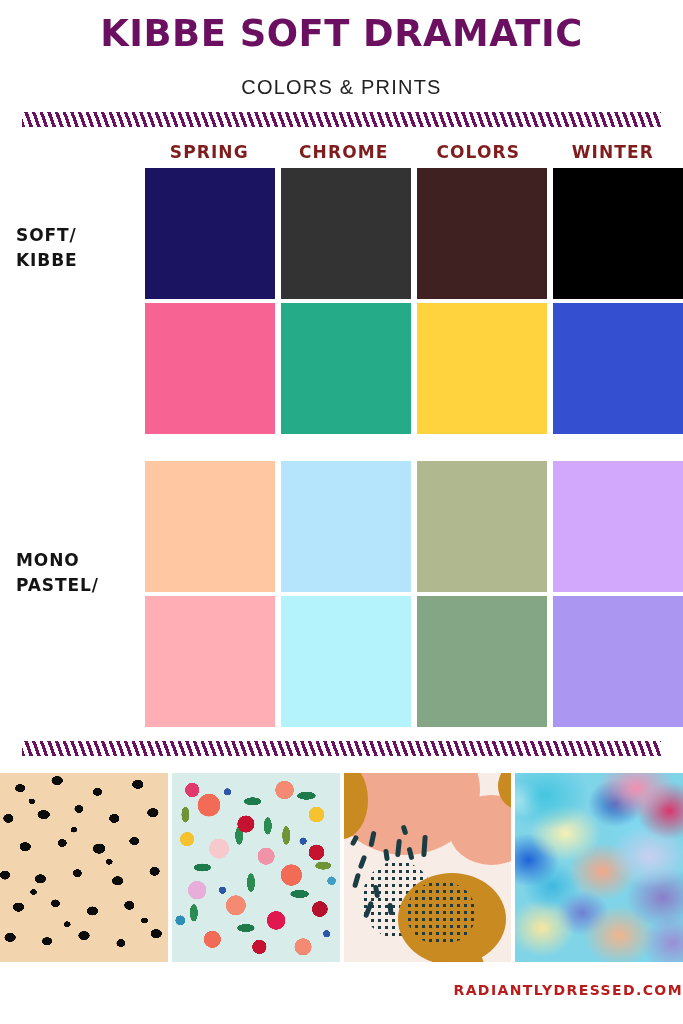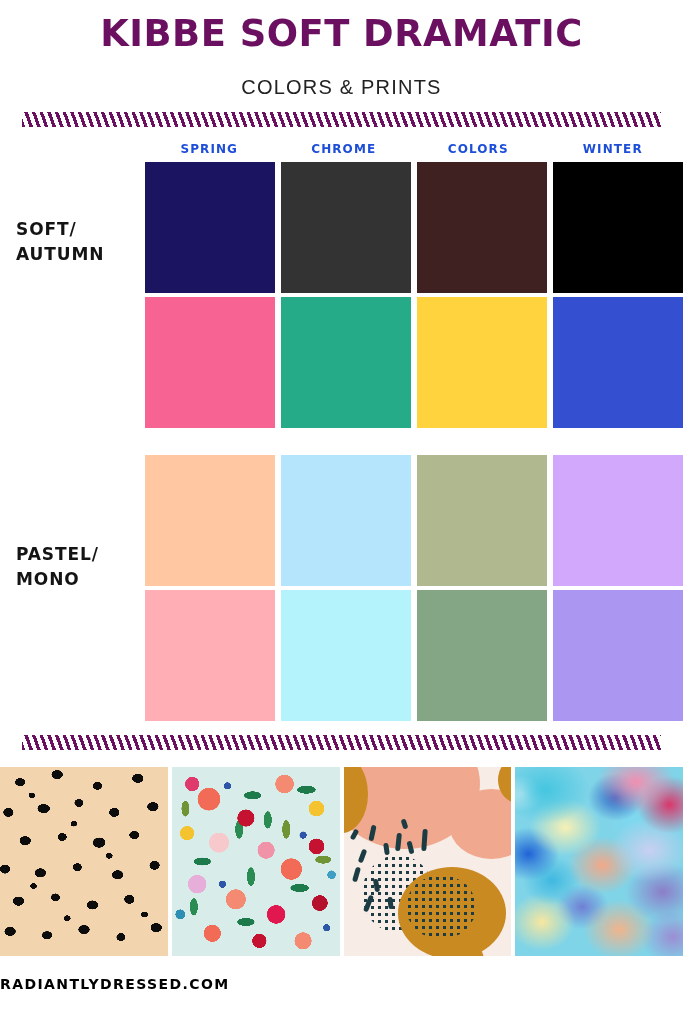--- a/index.html
+++ b/index.html
@@ -52,24 +52,24 @@
   .col-headers {
     display: flex;
     margin-left: 145px;
     margin-right: 0px;
     margin-top: 15px;
     padding-right: 0px;
   }
   .col-head {
     flex: 1 1 0;
     text-align: center;
-    font-size: 12px;
+    font-size: 17px;
     font-weight: bold;
     letter-spacing: 1.1px;
-    color: #1d4ed8;
+    color: #7f1d1d;
     font-family: "DejaVu Sans", sans-serif;
     padding-right: 6px;
   }
 
   
   .grid-wrap { position: relative; margin-top: 6px; }
 
   .row {
     display: flex;
     margin-left: 145px;
@@ -262,26 +262,26 @@
       radial-gradient(ellipse 46px 40px at 16% 82%, #f7e7a0 0%, rgba(247,231,160,0) 72%),
       radial-gradient(ellipse 50px 42px at 62% 86%, #f0b48c 0%, rgba(240,180,140,0) 72%),
       radial-gradient(ellipse 44px 38px at 94% 90%, #9b8ed4 0%, rgba(155,142,212,0) 72%),
       radial-gradient(ellipse 38px 32px at 40% 74%, #6f7fd4 0%, rgba(111,127,212,0) 70%),
       radial-gradient(ellipse 34px 30px at 70% 28%, #7fd8f0 0%, rgba(127,216,240,0) 70%),
       radial-gradient(ellipse 30px 26px at 4% 14%, #e8f4f7 0%, rgba(232,244,247,0) 70%);
   }
 
   
   .footer {
-    text-align: left;
+    text-align: right;
     margin-top: 20px;
     font-size: 14px;
     font-weight: bold;
     letter-spacing: 1.4px;
-    color: #000000;
+    color: #b91c1c;
     font-family: "DejaVu Sans", sans-serif;
   }
 </style>
 </head>
 <body>
 
 <div class="header">
   <div class="title">KIBBE SOFT DRAMATIC</div>
   <div class="subtitle">COLORS &amp; PRINTS</div>
 </div>
@@ -292,26 +292,26 @@
   <div class="col-head">SPRING</div>
   <div class="col-head">CHROME</div>
   <div class="col-head">COLORS</div>
   <div class="col-head">WINTER</div>
 </div>
 
 <div class="grid-wrap">
 
   <div class="row-label row-label-dark">
     <div>SOFT/</div>
-    <div>AUTUMN</div>
+    <div>KIBBE</div>
   </div>
 
   <div class="row-label row-label-pastel">
+    <div>MONO</div>
     <div>PASTEL/</div>
-    <div>MONO</div>
   </div>
 
   <div class="row">
     <div class="swatch" style="background-color: rgb(26, 20, 97);"></div>
     <div class="swatch" style="background-color: rgb(51, 51, 51);"></div>
     <div class="swatch" style="background-color: rgb(62, 33, 32);"></div>
     <div class="swatch" style="background-color: rgb(0, 0, 0);"></div>
   </div>
 
   <div class="row gap-small">

